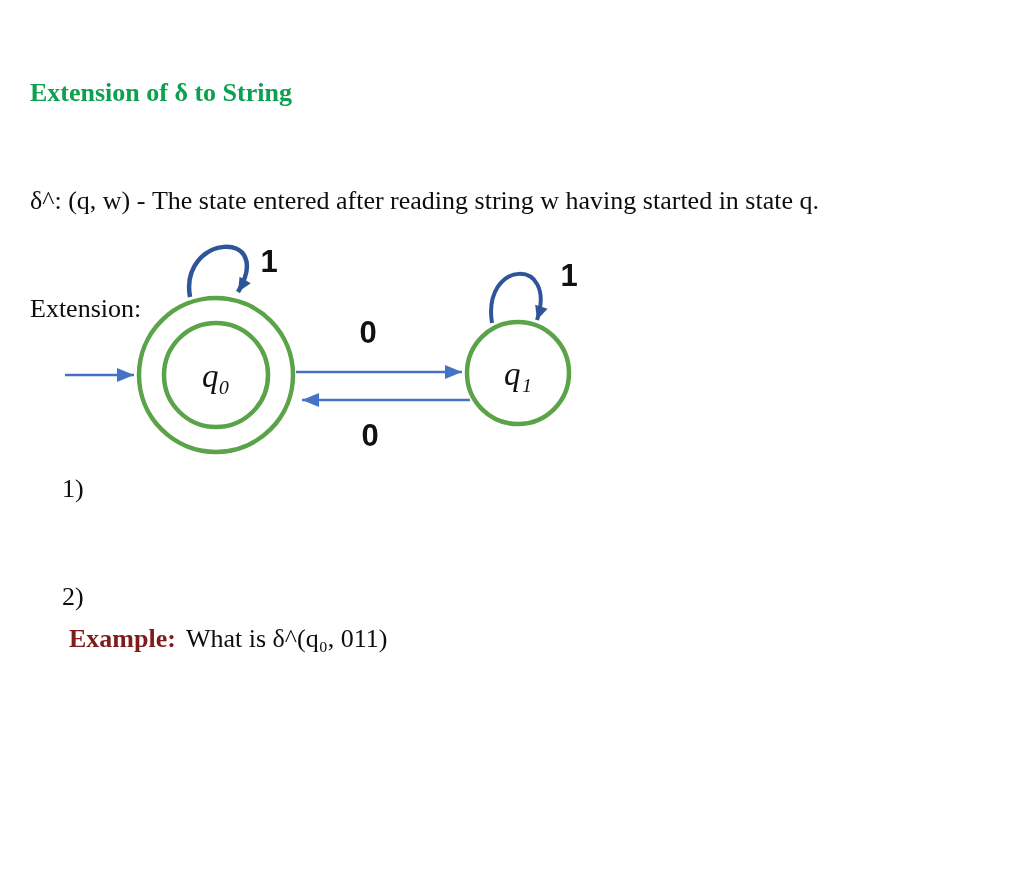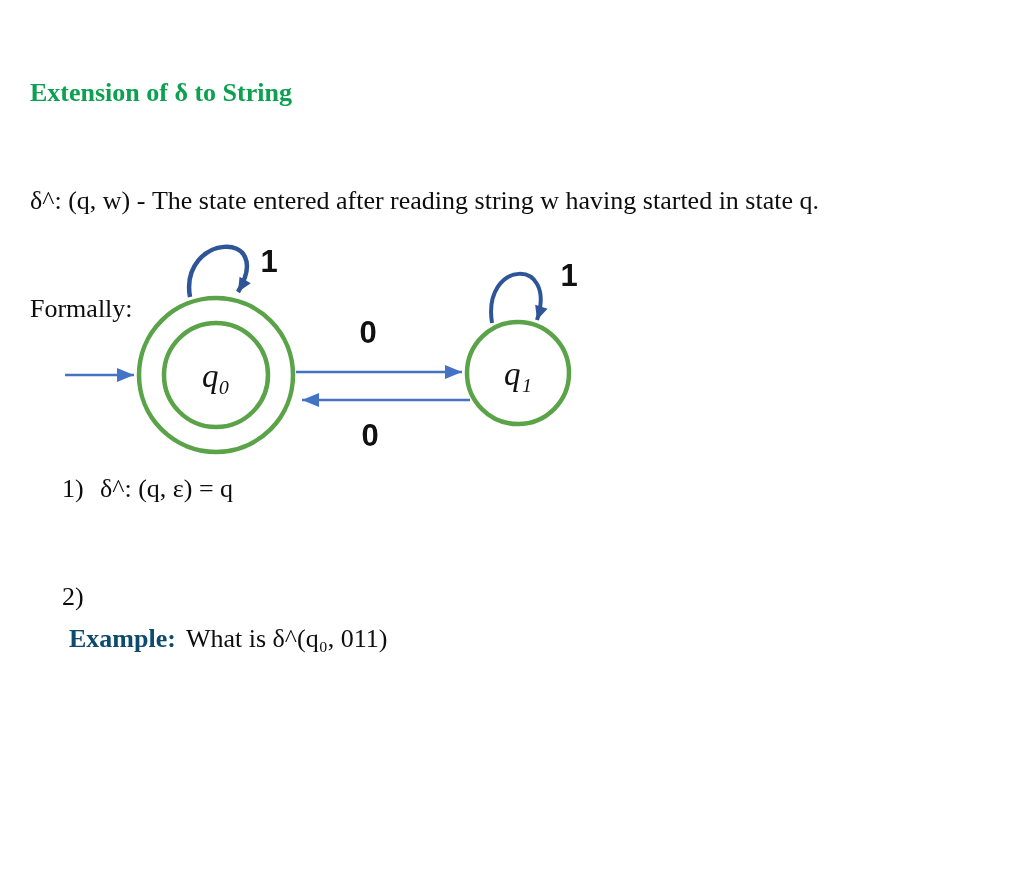--- a/index.html
+++ b/index.html
@@ -47,36 +47,35 @@
     fill: #111111;
     text-anchor: middle;
   }
   .example {
     position: absolute;
     left: 30px; top: 506px;
     font-size: 26px;
     line-height: 38px;
     white-space: pre;
   }
-  .example-label { font-weight: bold; color: #0c4a6e; }
+  .example-label { font-weight: bold; color: #7f1d1d; }
   .example-question { margin-left: 10px; }
 </style>
 </head>
 <body>
 
 <div class="page">
 
   <div class="top-text">
     <h1 class="doc-title">Extension of δ to String</h1>
     <div>δ^: (q, w) - The state entered after reading string w having started in state q.</div>
-    <div>Formally:</div>
+    <div>Extension:</div>
     <ul class="rules">
       <li class="rule">
         <span class="rule-number">1)</span>
-        <span>δ^: (q, ε) = q</span>
       </li>
       <li class="rule">
         <span class="rule-number">2)</span>
       </li>
     </ul>
   </div>
 
   <svg class="diagram-svg" width="600" height="255" viewBox="0 0 600 255">
     <defs>
       <marker id="mBlue" markerUnits="userSpaceOnUse" markerWidth="20" markerHeight="16" refX="18" refY="8" orient="auto">

